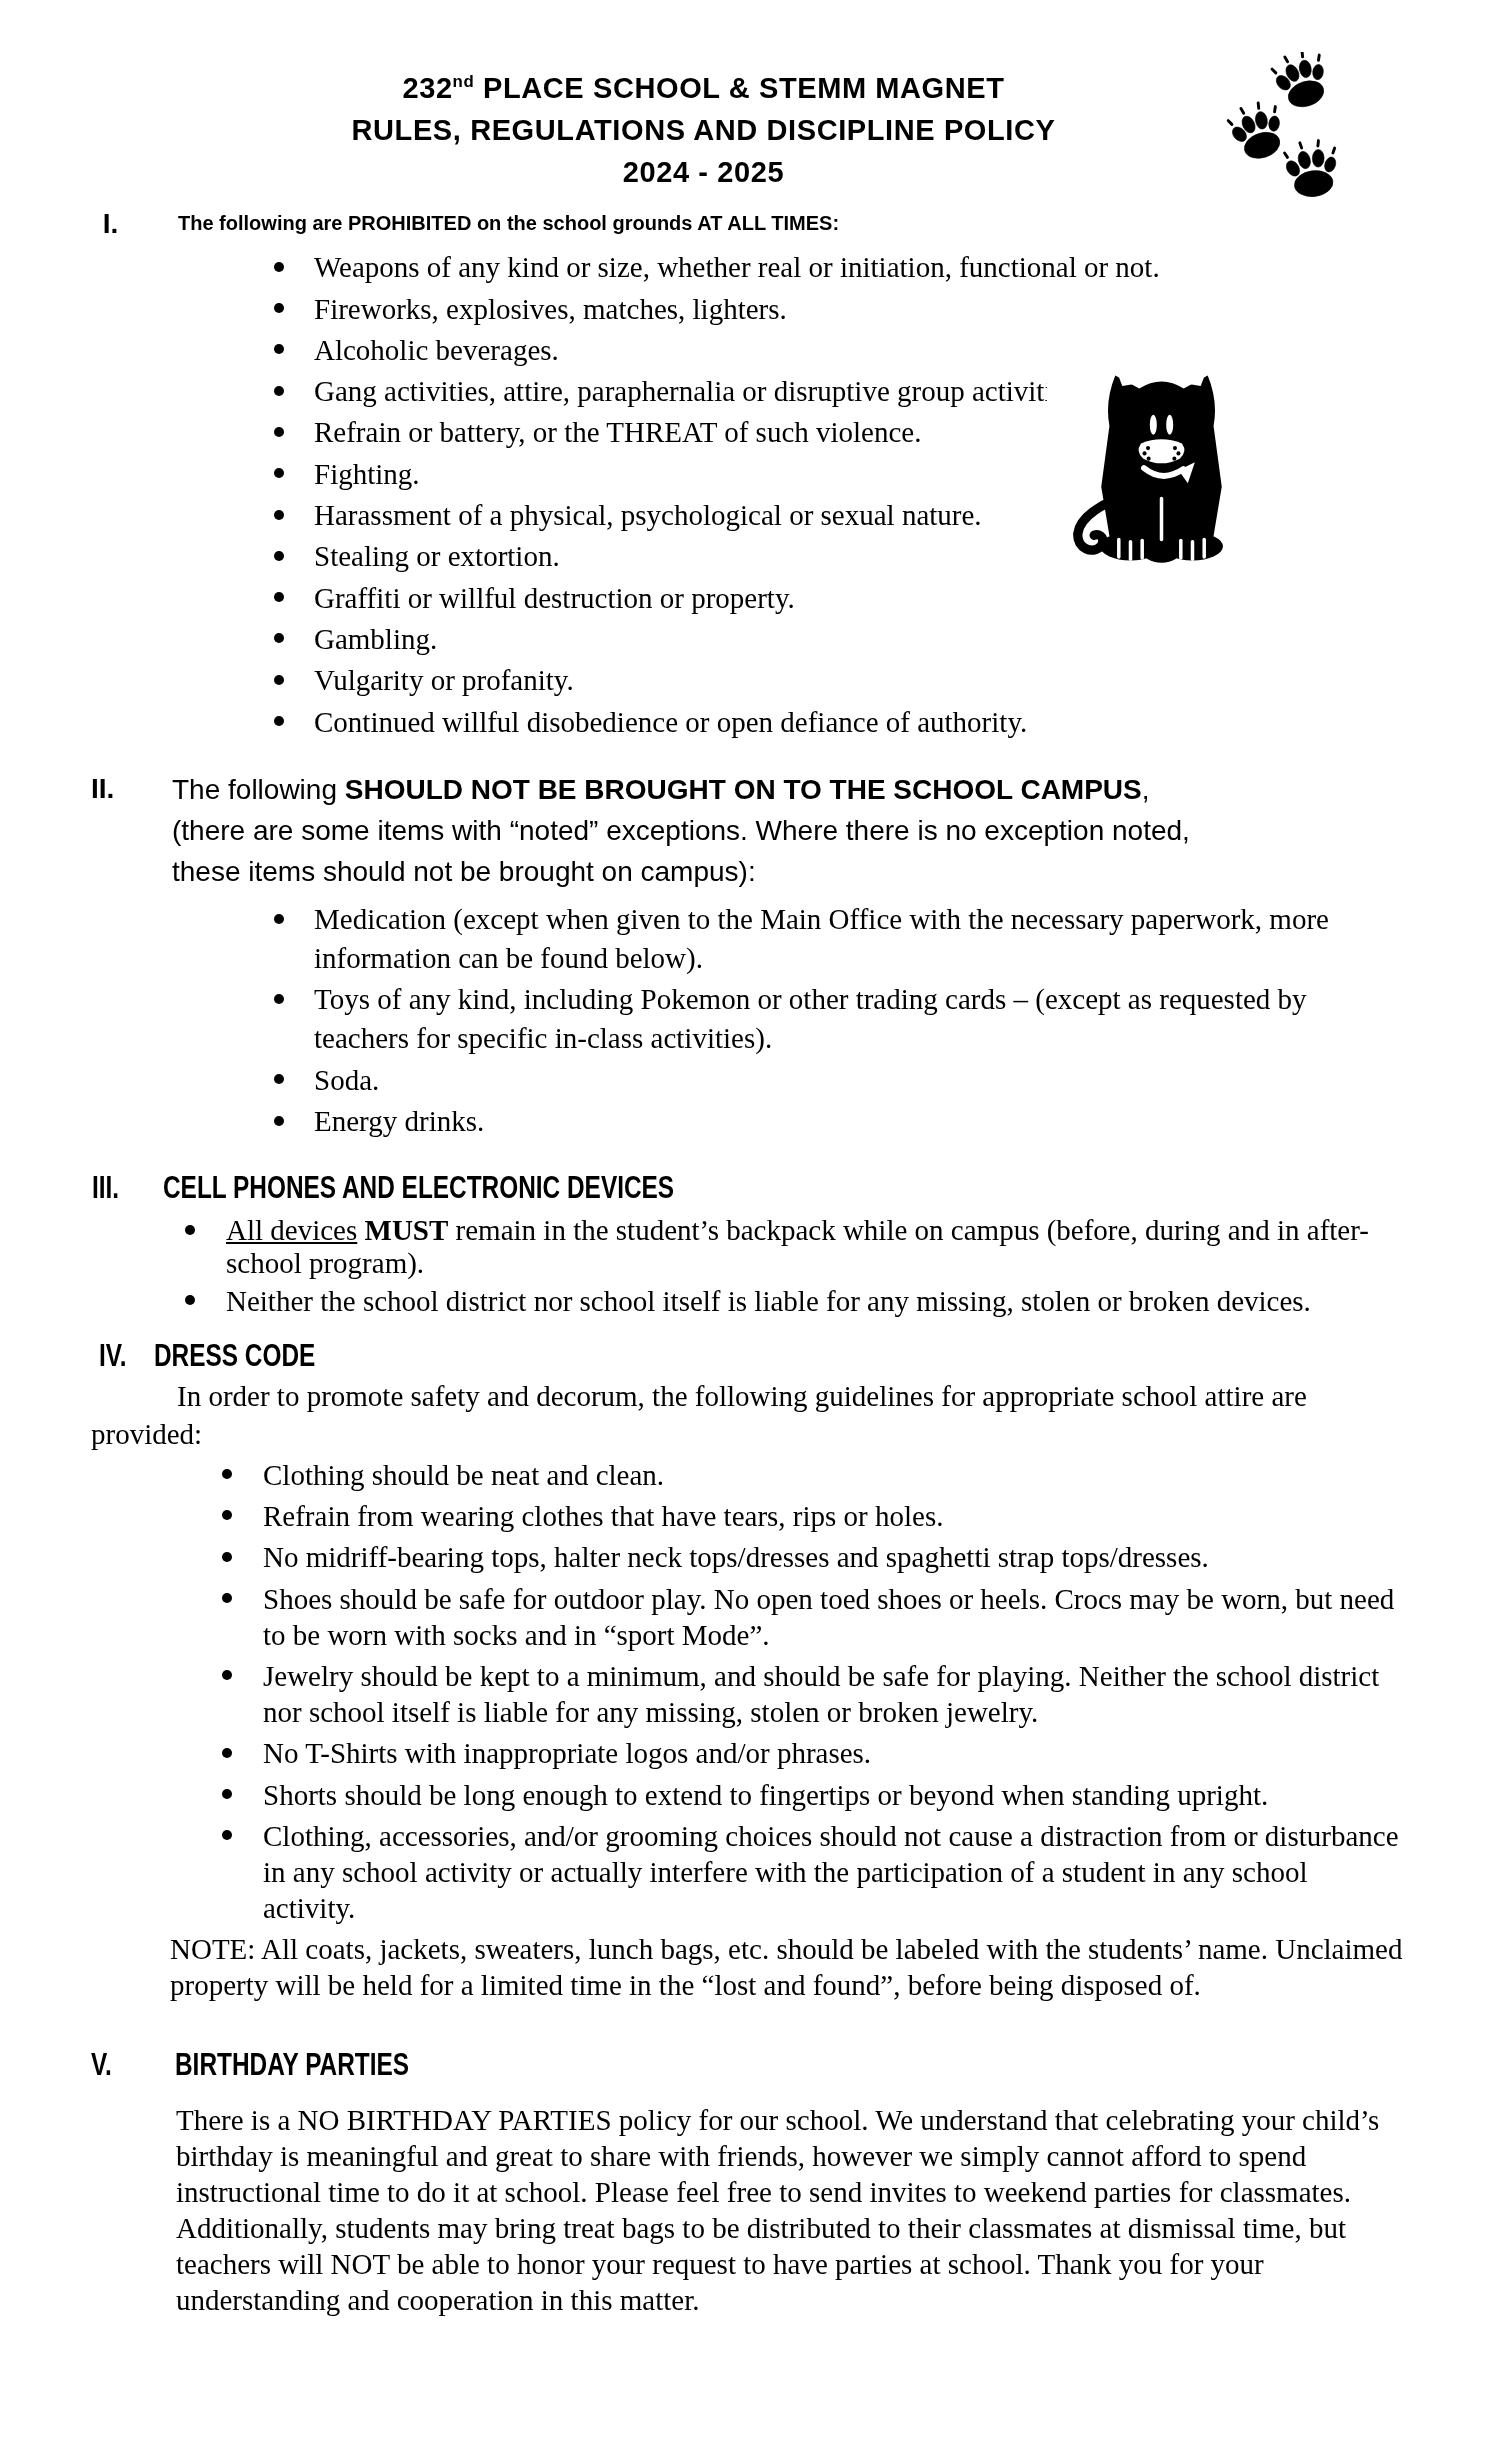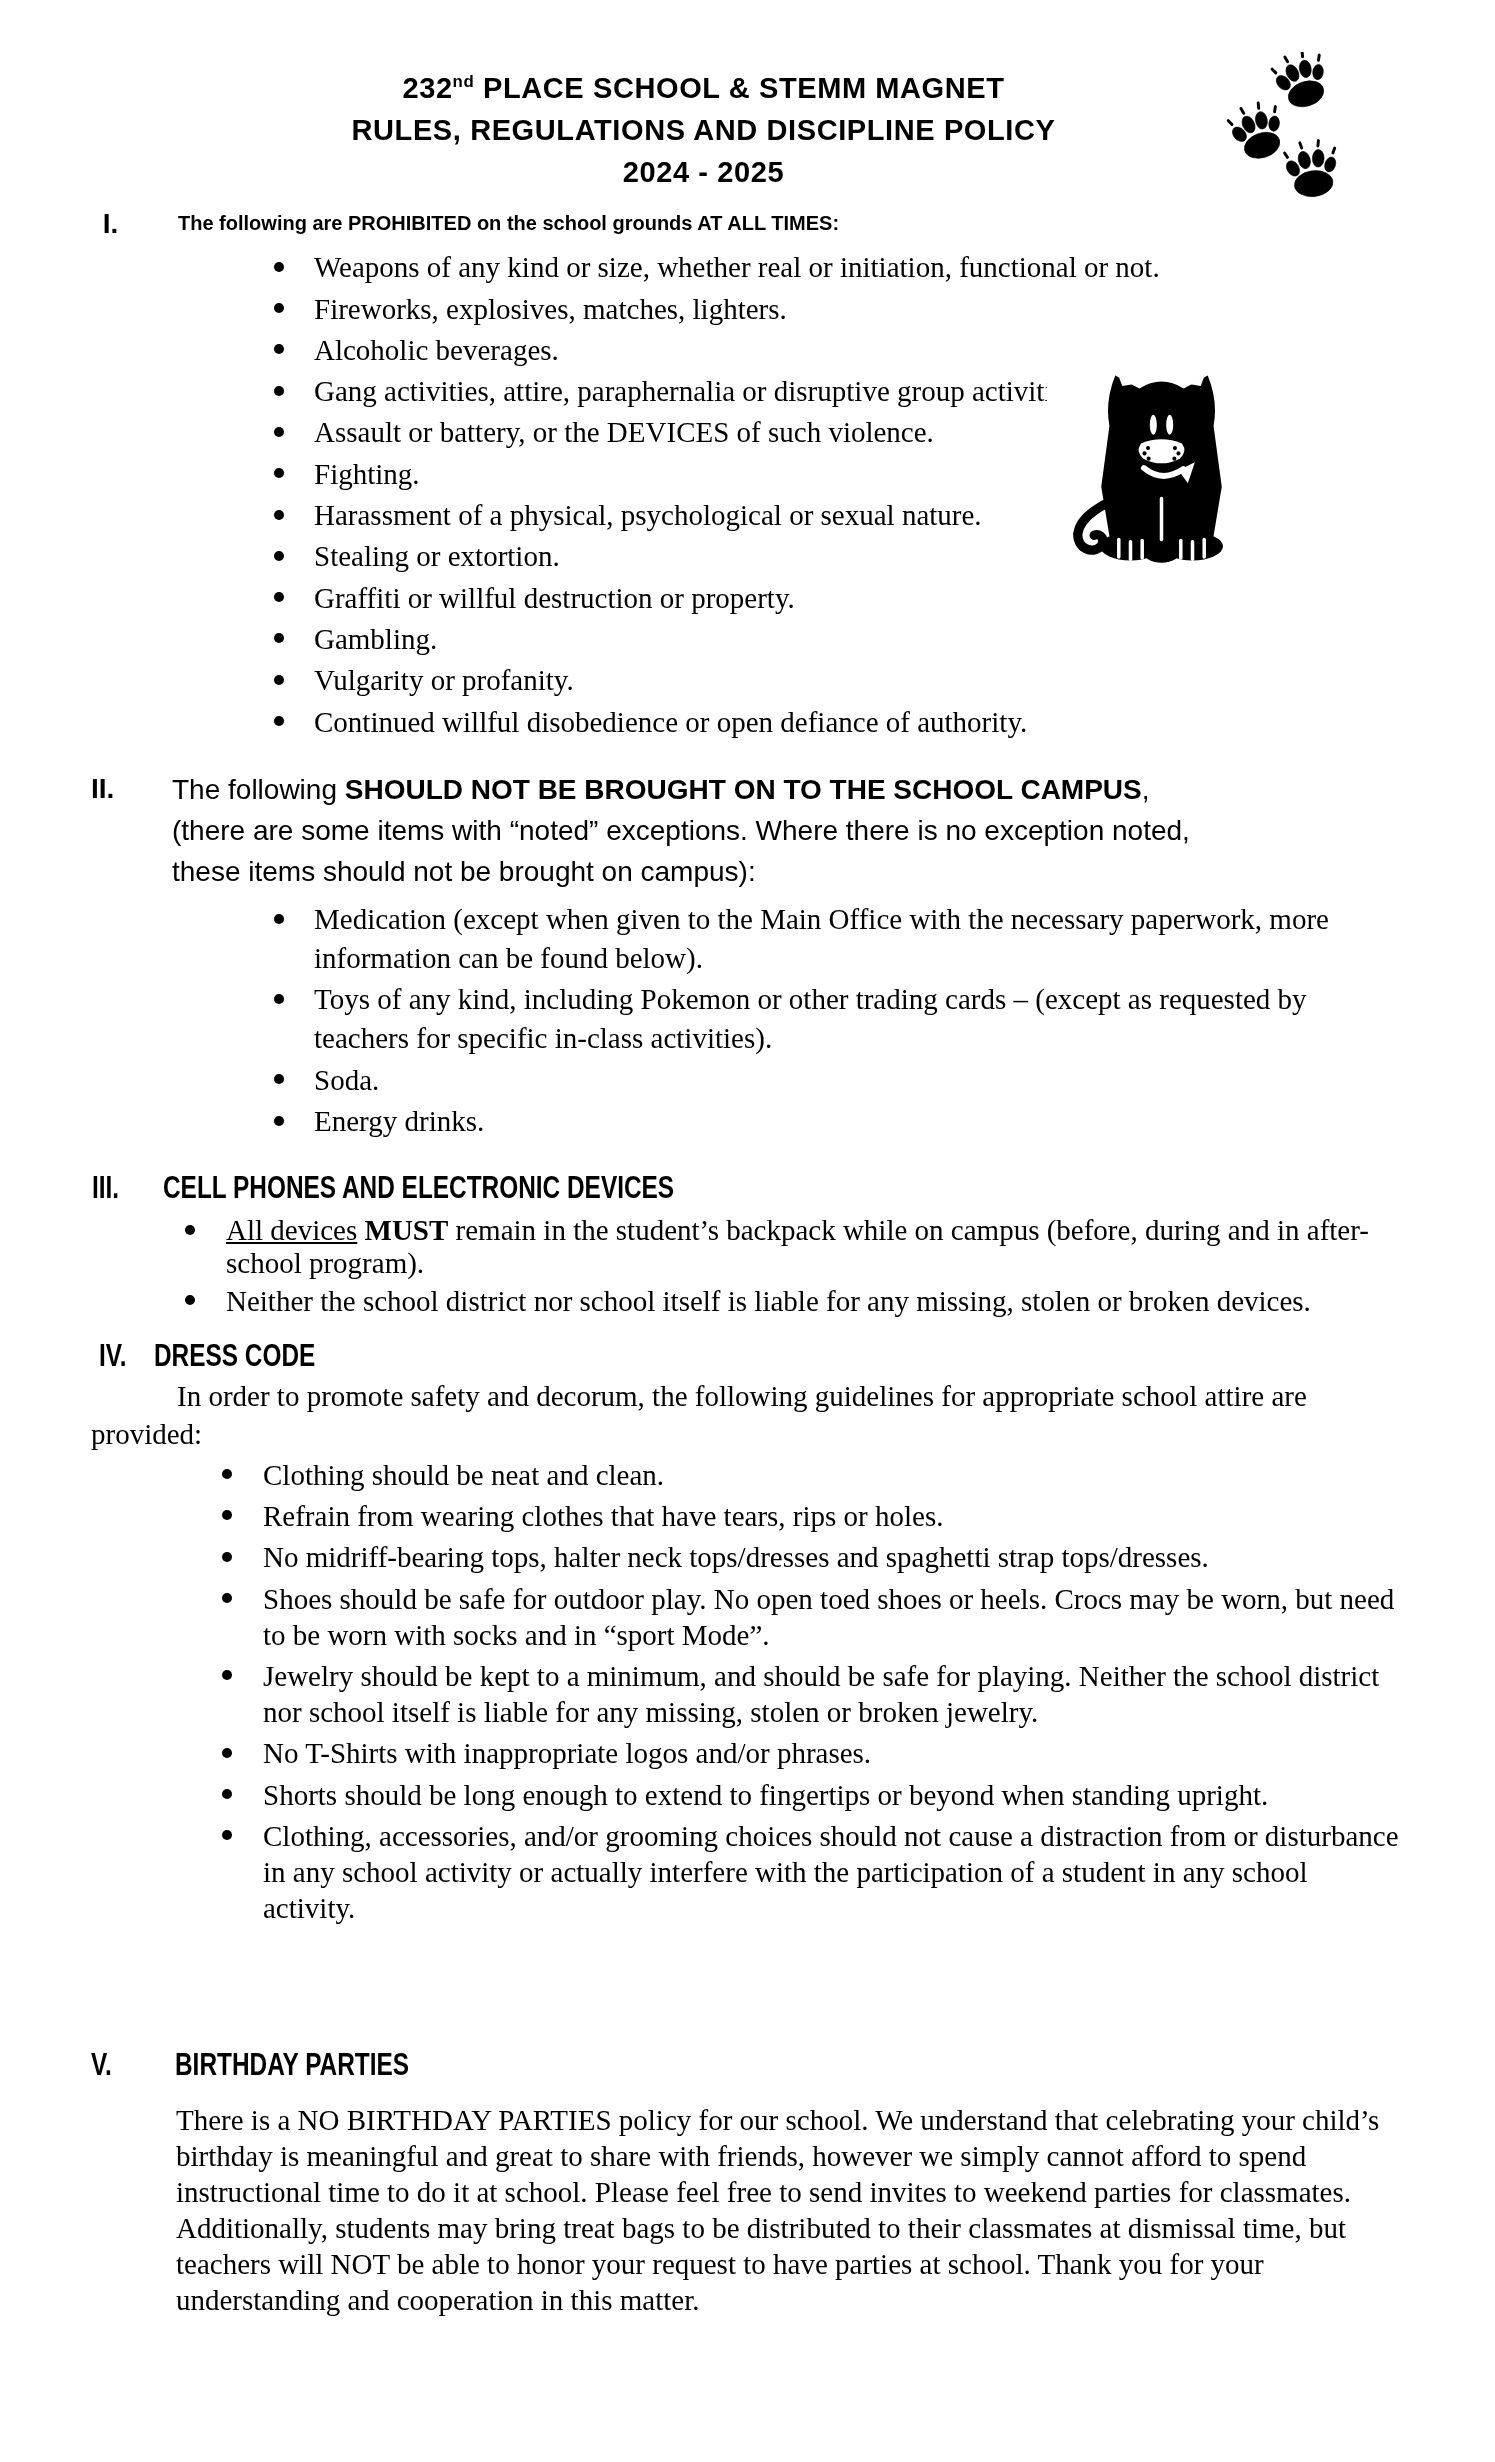--- a/index.html
+++ b/index.html
@@ -176,21 +176,21 @@
   </div>
 
   <div class="sec" style="top:204px">
     <span class="num" style="left:11.7px">I.</span>
     <div class="h-geo hd-ind-1">The following are PROHIBITED on the school grounds AT ALL TIMES:</div>
     <div class="blt-a">
       <div class="li">Weapons of any kind or size, whether real or initiation, functional or not.</div>
       <div class="li">Fireworks, explosives, matches, lighters.</div>
       <div class="li">Alcoholic beverages.</div>
       <div class="li">Gang activities, attire, paraphernalia or disruptive group activities.</div>
-      <div class="li">Assault or battery, or the DEVICES of such violence.</div>
+      <div class="li">Refrain or battery, or the THREAT of such violence.</div>
       <div class="li">Fighting.</div>
       <div class="li">Harassment of a physical, psychological or sexual nature.</div>
       <div class="li">Stealing or extortion.</div>
       <div class="li">Graffiti or willful destruction or property.</div>
       <div class="li">Gambling.</div>
       <div class="li">Vulgarity or profanity.</div>
       <div class="li">Continued willful disobedience or open defiance of authority.</div>
     </div>
   </div>
 
@@ -223,20 +223,21 @@
     <div class="blt-d">
       <div class="li">Clothing should be neat and clean.</div>
       <div class="li">Refrain from wearing clothes that have tears, rips or holes.</div>
       <div class="li">No midriff-bearing tops, halter neck tops/dresses and spaghetti strap tops/dresses.</div>
       <div class="li">Shoes should be safe for outdoor play.  No open toed shoes or heels. Crocs may be worn, but need to be worn with socks and in “sport Mode”.</div>
       <div class="li">Jewelry should be kept to a minimum, and should be safe for playing.  Neither the school district nor school itself is liable for any missing, stolen or broken jewelry.</div>
       <div class="li">No T-Shirts with inappropriate logos and/or phrases.</div>
       <div class="li">Shorts should be long enough to extend to fingertips or beyond when standing upright.</div>
       <div class="li">Clothing, accessories, and/or grooming choices should not cause a distraction from or disturbance in any school activity or actually interfere with the participation of a student in any school activity.</div>
     </div>
+    <div class="note">NOTE: All coats, jackets, sweaters, lunch bags, etc. should be labeled with the students’ name. Unclaimed property will be held for a limited time in the “lost and found”, before being disposed of.</div>
   </div>
 
   <div class="sec" style="top:2045px">
     <span class="num" style="left:0"><span class="cond">V.</span></span>
     <div class="hd-ind-5"><span class="cond">BIRTHDAY PARTIES</span></div>
     <div class="para-v">There is a NO BIRTHDAY PARTIES policy for our school. We understand that celebrating your child’s birthday is meaningful and great to share with friends, however we simply cannot afford to spend instructional time to do it at school. Please feel free to send invites to weekend parties for classmates. Additionally, students may bring treat bags to be distributed to their classmates at dismissal time, but teachers will NOT be able to honor your request to have parties at school.  Thank you for your understanding and cooperation in this matter.</div>
   </div>
 
 </div>
 

